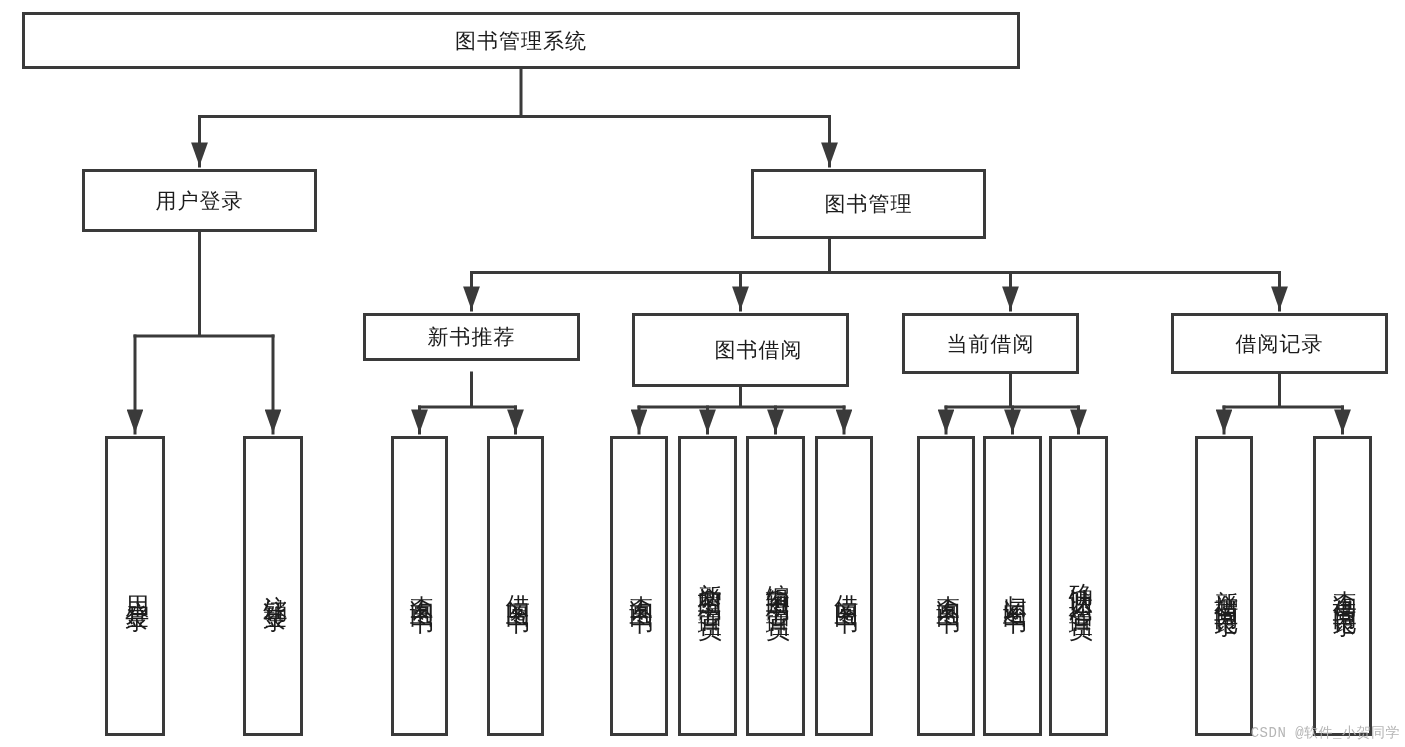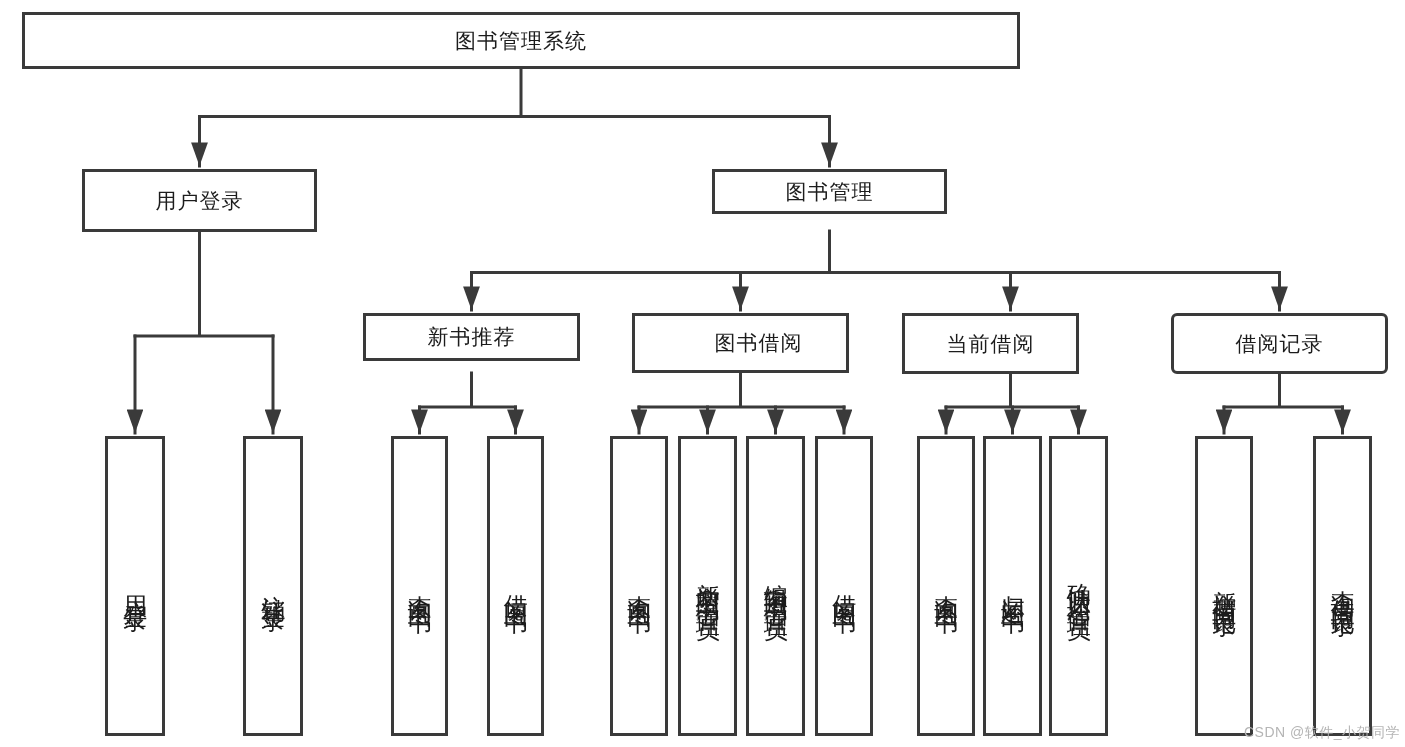--- a/index.html
+++ b/index.html
@@ -12,20 +12,21 @@
   body {
     font-family: "Liberation Sans", "DejaVu Sans", sans-serif;
     background: #fff;
   }
   .page {
     position: relative;
     width: 1405px;
     height: 747px;
     background: var(--background, #ffffff);
     overflow: hidden;
+    font-family: Liberation Mono, monospace;
   }
   svg.connectors {
     position: absolute;
     left: 0; top: 0;
     width: 1405px; height: 747px;
     pointer-events: none;
   }
   svg.connectors path {
     stroke: var(--line, #3a3a3a);
     stroke-width: 3;
@@ -120,34 +121,34 @@
     </g>
   </svg>
 
   <div class="hbox" style="left:22px; top:12px; width:998px; height:57px;">
     <span class="label">图书管理系统</span>
   </div>
 
   <div class="hbox" style="left:82px; top:169px; width:235px; height:63px;">
     <span class="label">用户登录</span>
   </div>
-  <div class="hbox" style="left:712px; top:169px; width:235px; height:45px;">
+  <div class="hbox" style="left:751px; top:169px; width:235px; height:70px;">
     <span class="label">图书管理</span>
   </div>
 
   <div class="hbox" style="left:363px; top:313px; width:217px; height:48px;">
     <span class="label">新书推荐</span>
   </div>
-  <div class="hbox" style="left:632px; top:313px; width:217px; height:60px;padding-left:36px;">
+  <div class="hbox" style="left:632px; top:313px; width:217px; height:74px;padding-left:36px;">
     <span class="label">图书借阅</span>
   </div>
   <div class="hbox" style="left:902px; top:313px; width:177px; height:61px;">
     <span class="label">当前借阅</span>
   </div>
-  <div class="hbox" style="left:1171px; top:313px; width:217px; height:61px;border-radius:6px;">
+  <div class="hbox" style="left:1171px; top:313px; width:217px; height:61px;">
     <span class="label">借阅记录</span>
   </div>
 
   <div class="vbox" style="left:105px; top:436px; width:60px; height:300px;">
     <span class="label">用户登录</span>
   </div>
   <div class="vbox" style="left:243px; top:436px; width:60px; height:300px;">
     <span class="label">注销登录</span>
   </div>
 

